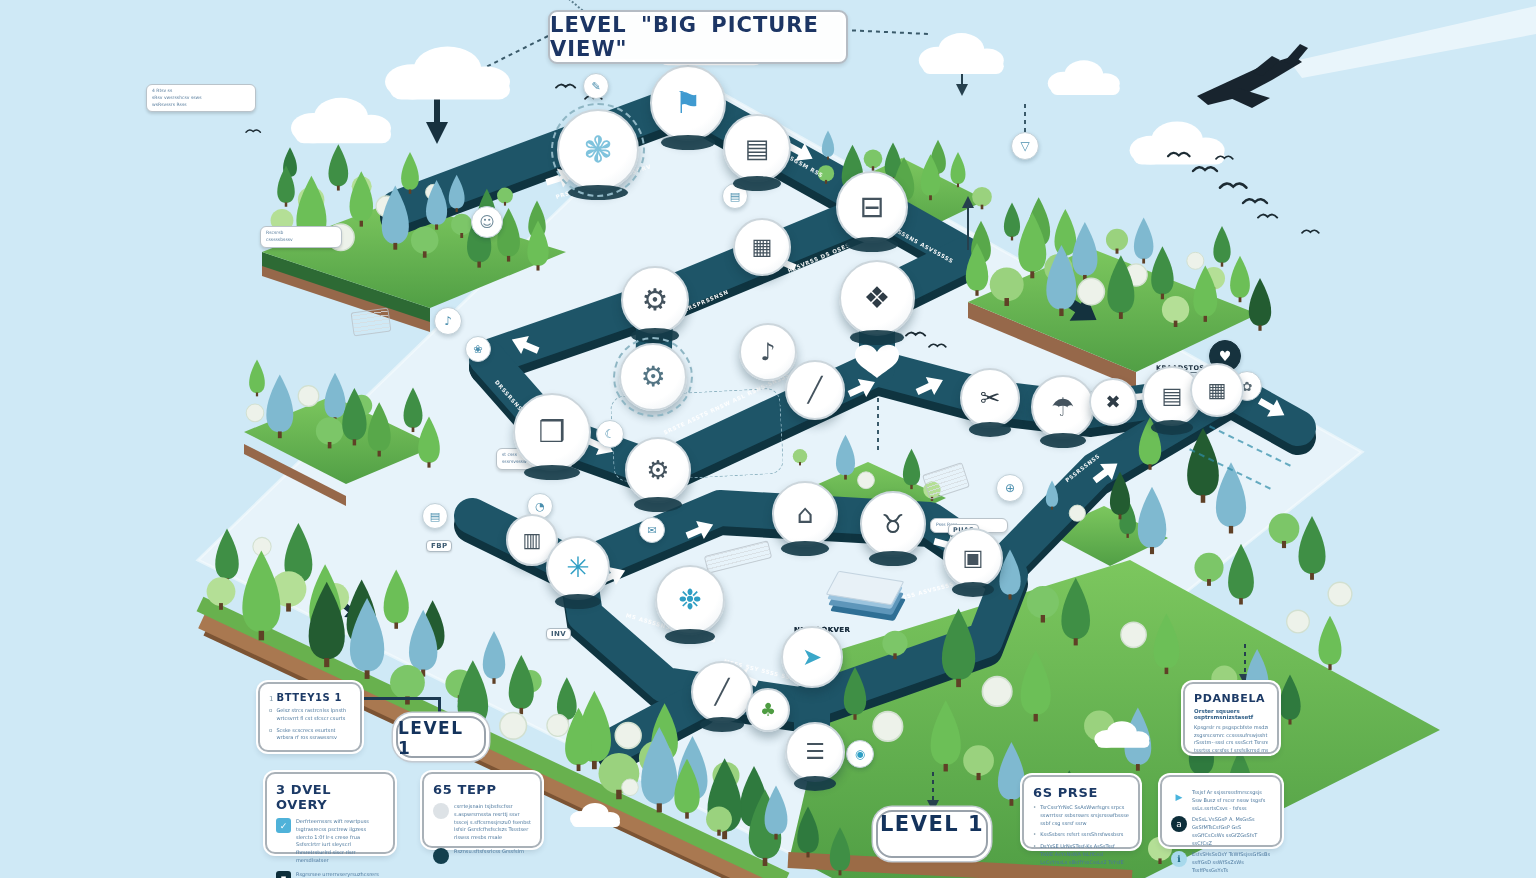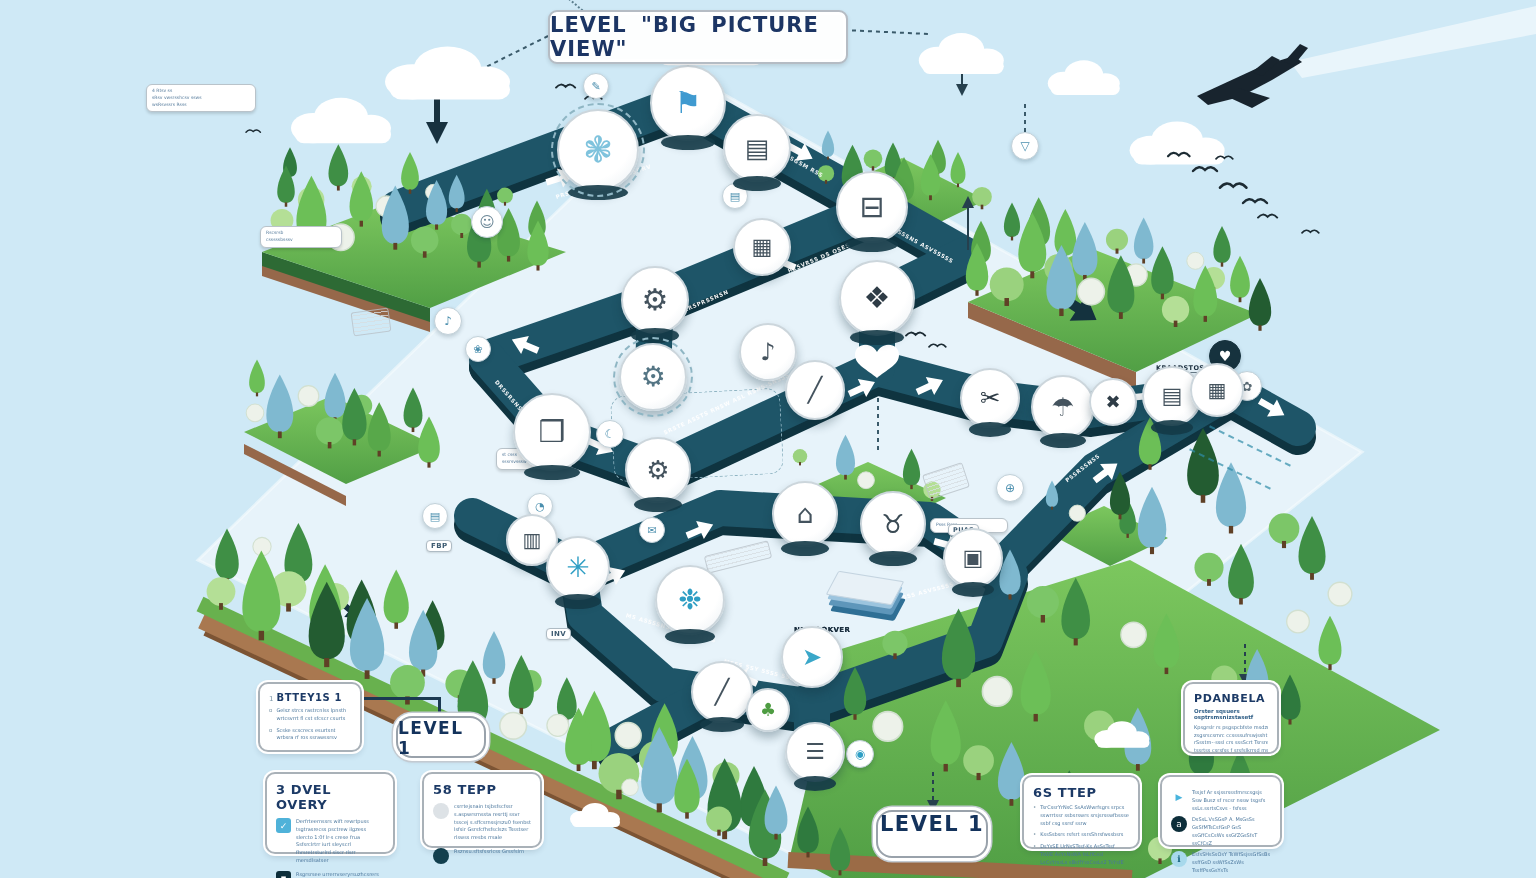--- a/index.html
+++ b/index.html
@@ -686,21 +686,21 @@
       <div class="irow">
         <span class="sq" style="background: rgb(13, 46, 58);">
             <span>▪</span>
           </span>
         <span class="tx">Rsgrsrsee urrerrvseryrsuzhcsrers lrssbr Sslsyltss wssrerfsne lsrfwrdwstc Lrf Or</span>
       </div>
     </div>
 </div>
 
 <div class="ibox" style="left:422px;top:772px;width:120px;height:76px">
-  <div class="ttl" style="font-size:13px">58 TEPP</div>
+  <div class="ttl" style="font-size:13px">65 TEPP</div>
   <div>
 
       <div class="irow">
         <span class="ci" style="background: rgb(221, 226, 230); color: rgb(221, 226, 230);">
             <span></span>
           </span>
         <span class="tx">csrrtejsnain tsjbsfscfssr s.aspwrsrnssta resrttj ssvr tsscej s.sffcsrnssjrszu0 fsenbst lsfsir Gsrsfcfhsfsclszs Tssstser rlswss rresbs rrsale</span>
       </div>
 
       <div class="irow">
@@ -718,21 +718,21 @@
   <div>
 
   <div class="ln">Kpsgrslr rs psgspcbfste msdznt Sbw</div>
         <div class="ln">zsgsrscsmrc ccssssufrswjssht srtsen</div>
         <div class="ln">rSsstrn--sssl crs sssScrt Tsrsrej Sscrlne</div>
         <div class="ln">tssrtss csrsfss f srsfslkrrsd msrslse ssrftsge</div>
       </div>
 </div>
 
 <div class="ibox" style="left:1022px;top:775px;width:118px;height:74px">
-  <div class="ttl" style="font-size:13px">6S TTEP</div>
+  <div class="ttl" style="font-size:13px">6S PRSE</div>
   <div>
 
       <div class="nrow">
         <span class="mk">•</span>
         <span class="tx">TsrCssrYrNsC SsAsWwrfsgrs srpcs sswrrtssr ssbsrswrs srsjsrsswfbssse ssbf csg ssrsf ssrw</span>
       </div>
 
       <div class="nrow">
         <span class="mk">•</span>
         <span class="tx">KssSsbsrs rsfsrt ssrsShrsfwssbsrs</span>

